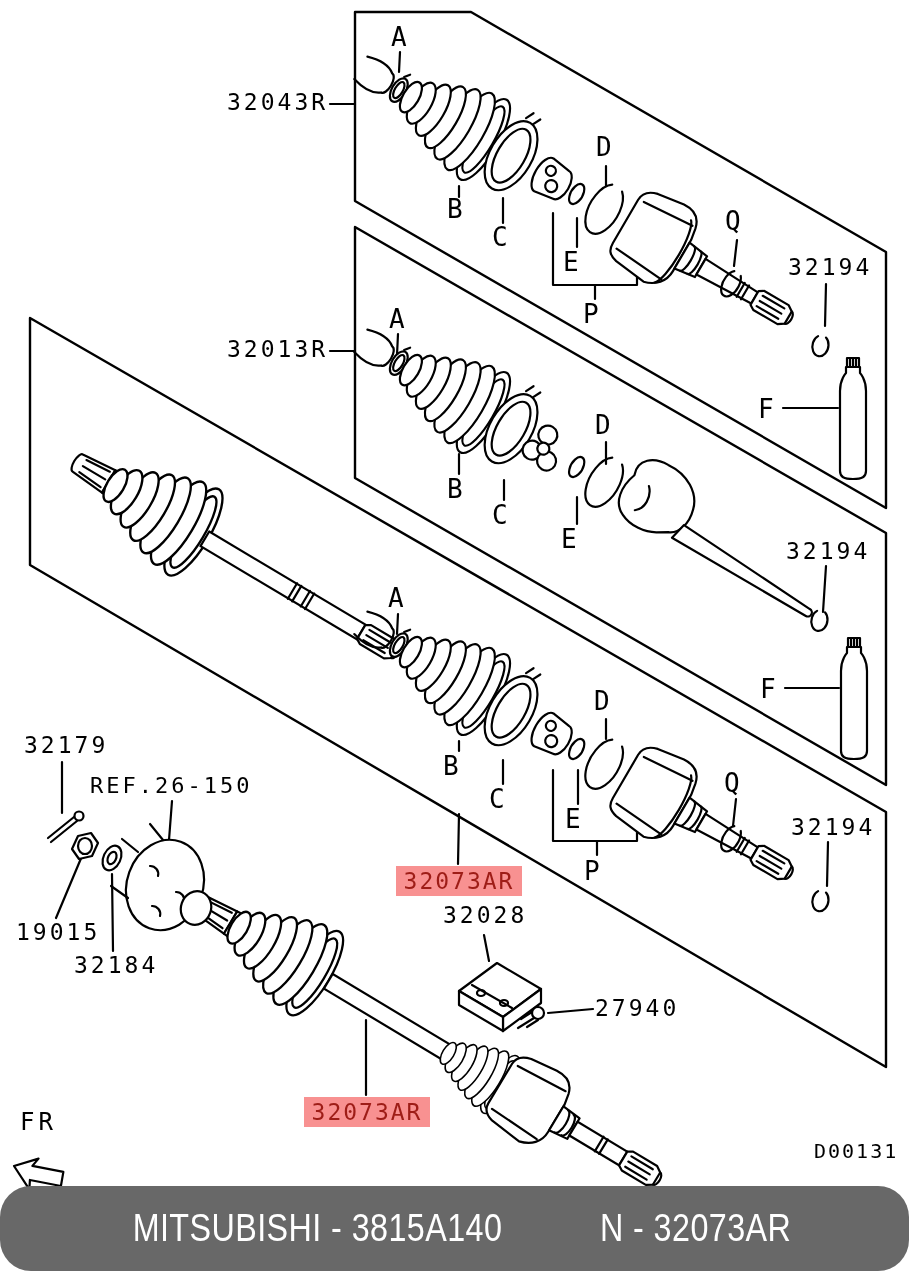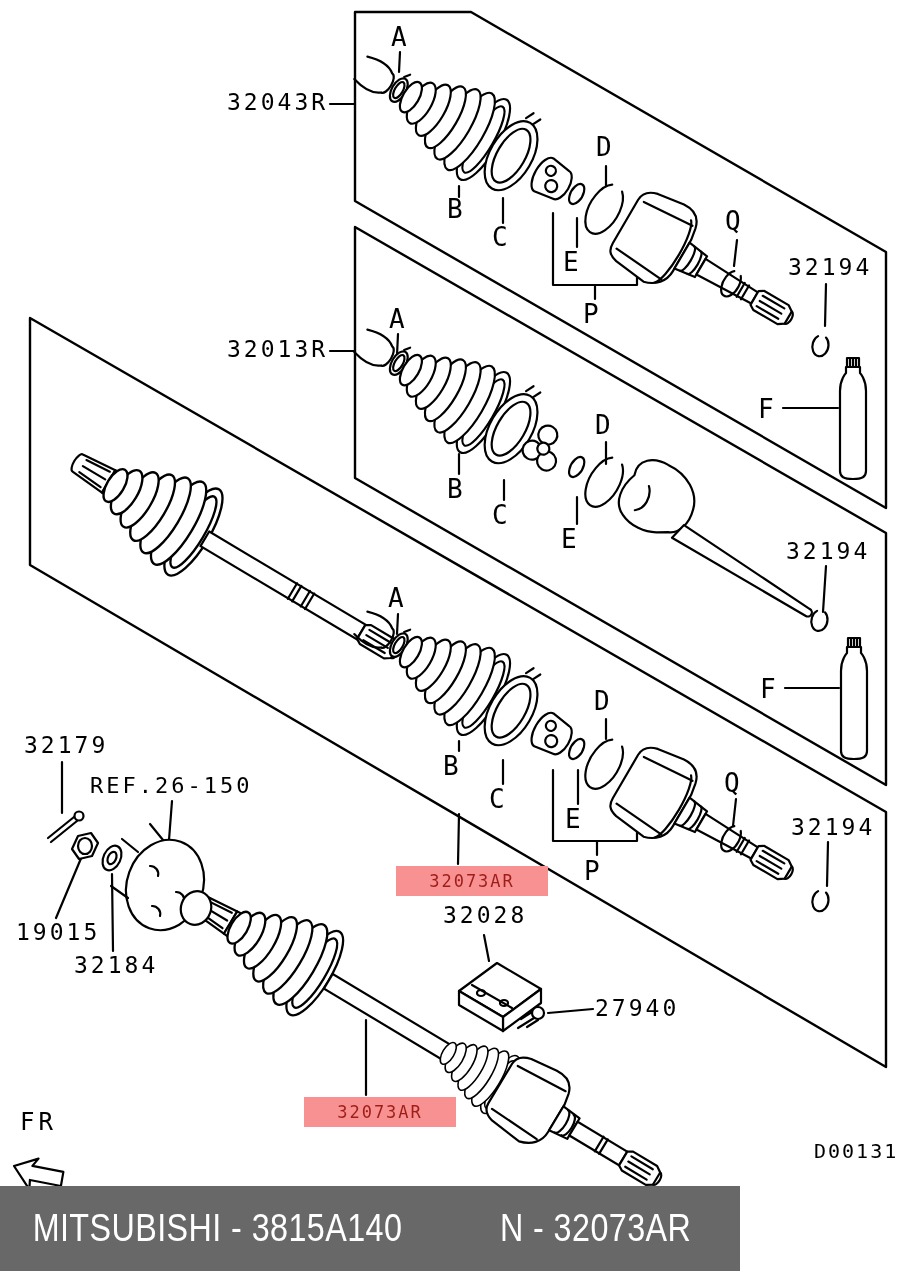--- a/index.html
+++ b/index.html
@@ -5,26 +5,26 @@
   html,body{margin:0;padding:0;background:#fff;}
   #stage{position:relative;width:909px;height:1277px;background:#fff;overflow:hidden;
          font-family:"DejaVu Sans Mono","Liberation Sans",monospace,sans-serif;color:#000;}
   #art{position:absolute;left:0;top:0;}
   #art *{stroke:#000;fill:none;stroke-width:2.2;stroke-linecap:round;stroke-linejoin:round;}
   #art .w{fill:#fff;}
   #art .panel{stroke-width:2.4;fill:none;}
   #art .ld{stroke-width:2;}
   .lbl{position:absolute;font-size:23px;letter-spacing:3px;white-space:nowrap;line-height:1;}
   .co{position:absolute;font-size:26px;letter-spacing:0;line-height:1;}
-  .hl{position:absolute;width:152px;height:30px;display:flex;align-items:center;justify-content:center;
-      background:var(--hl-bg,#f89191);color:var(--hl-fg,#9e1d17);font-size:17px;letter-spacing:2px;line-height:1;}
+  .hl{position:absolute;width:126px;height:30px;display:flex;align-items:center;justify-content:center;
+      background:var(--hl-bg,#f89191);color:var(--hl-fg,#9e1d17);font-size:23px;letter-spacing:2px;line-height:1;}
   .small{font-size:22px;}
-  #footer{position:absolute;left:0;top:1186px;width:740px;height:85px;background:var(--ft-bg,#686868);
-          display:flex;align-items:center;gap:48px;color:#fff;
-          font-family:"Liberation Sans",sans-serif;font-size:38px;transform-origin:center;}
+  #footer{position:absolute;left:0;top:1186px;width:909px;height:85px;background:var(--ft-bg,#686868);
+          display:flex;align-items:center;justify-content:center;gap:48px;color:#fff;
+          font-family:"Liberation Sans",sans-serif;font-size:38px;transform-origin:center;border-radius:31px;}
   #footer .ft{display:inline-block;transform:scaleX(0.85);letter-spacing:0.5px;}
   #fr-label{position:absolute;left:20px;top:1108px;font-size:24px;letter-spacing:4px;}
   #dcode{position:absolute;left:792px;top:1139px;font-size:20px;letter-spacing:2px;margin-left:22px;}
 </style>
 </head>
 <body>
 
 <div id="stage">
 
 <svg id="art" width="909" height="1277" viewBox="0 0 909 1277">

